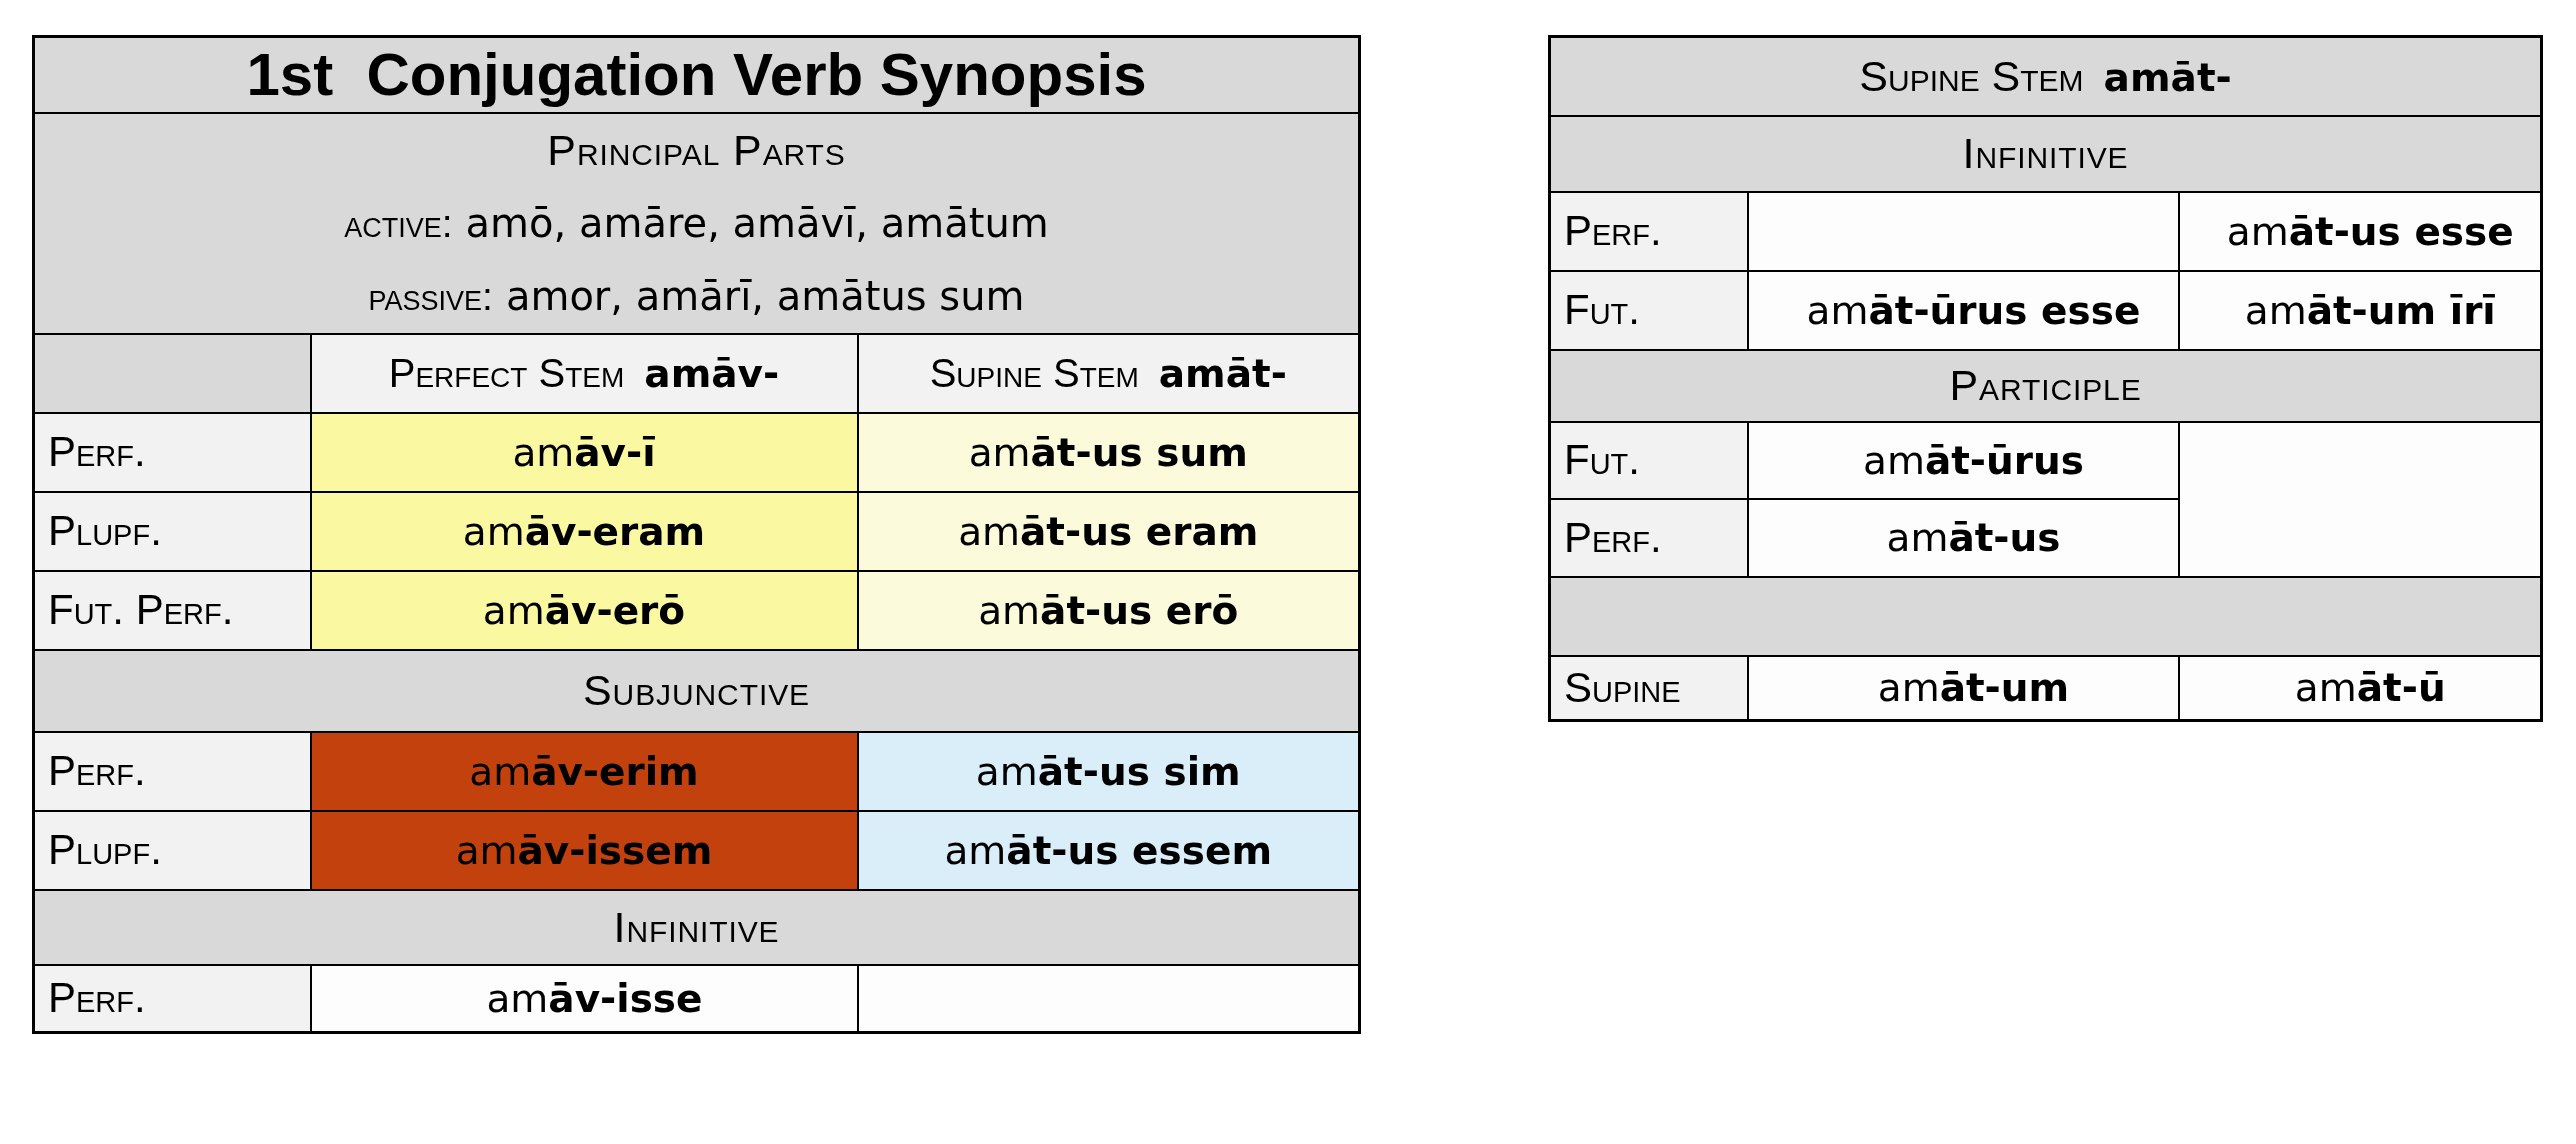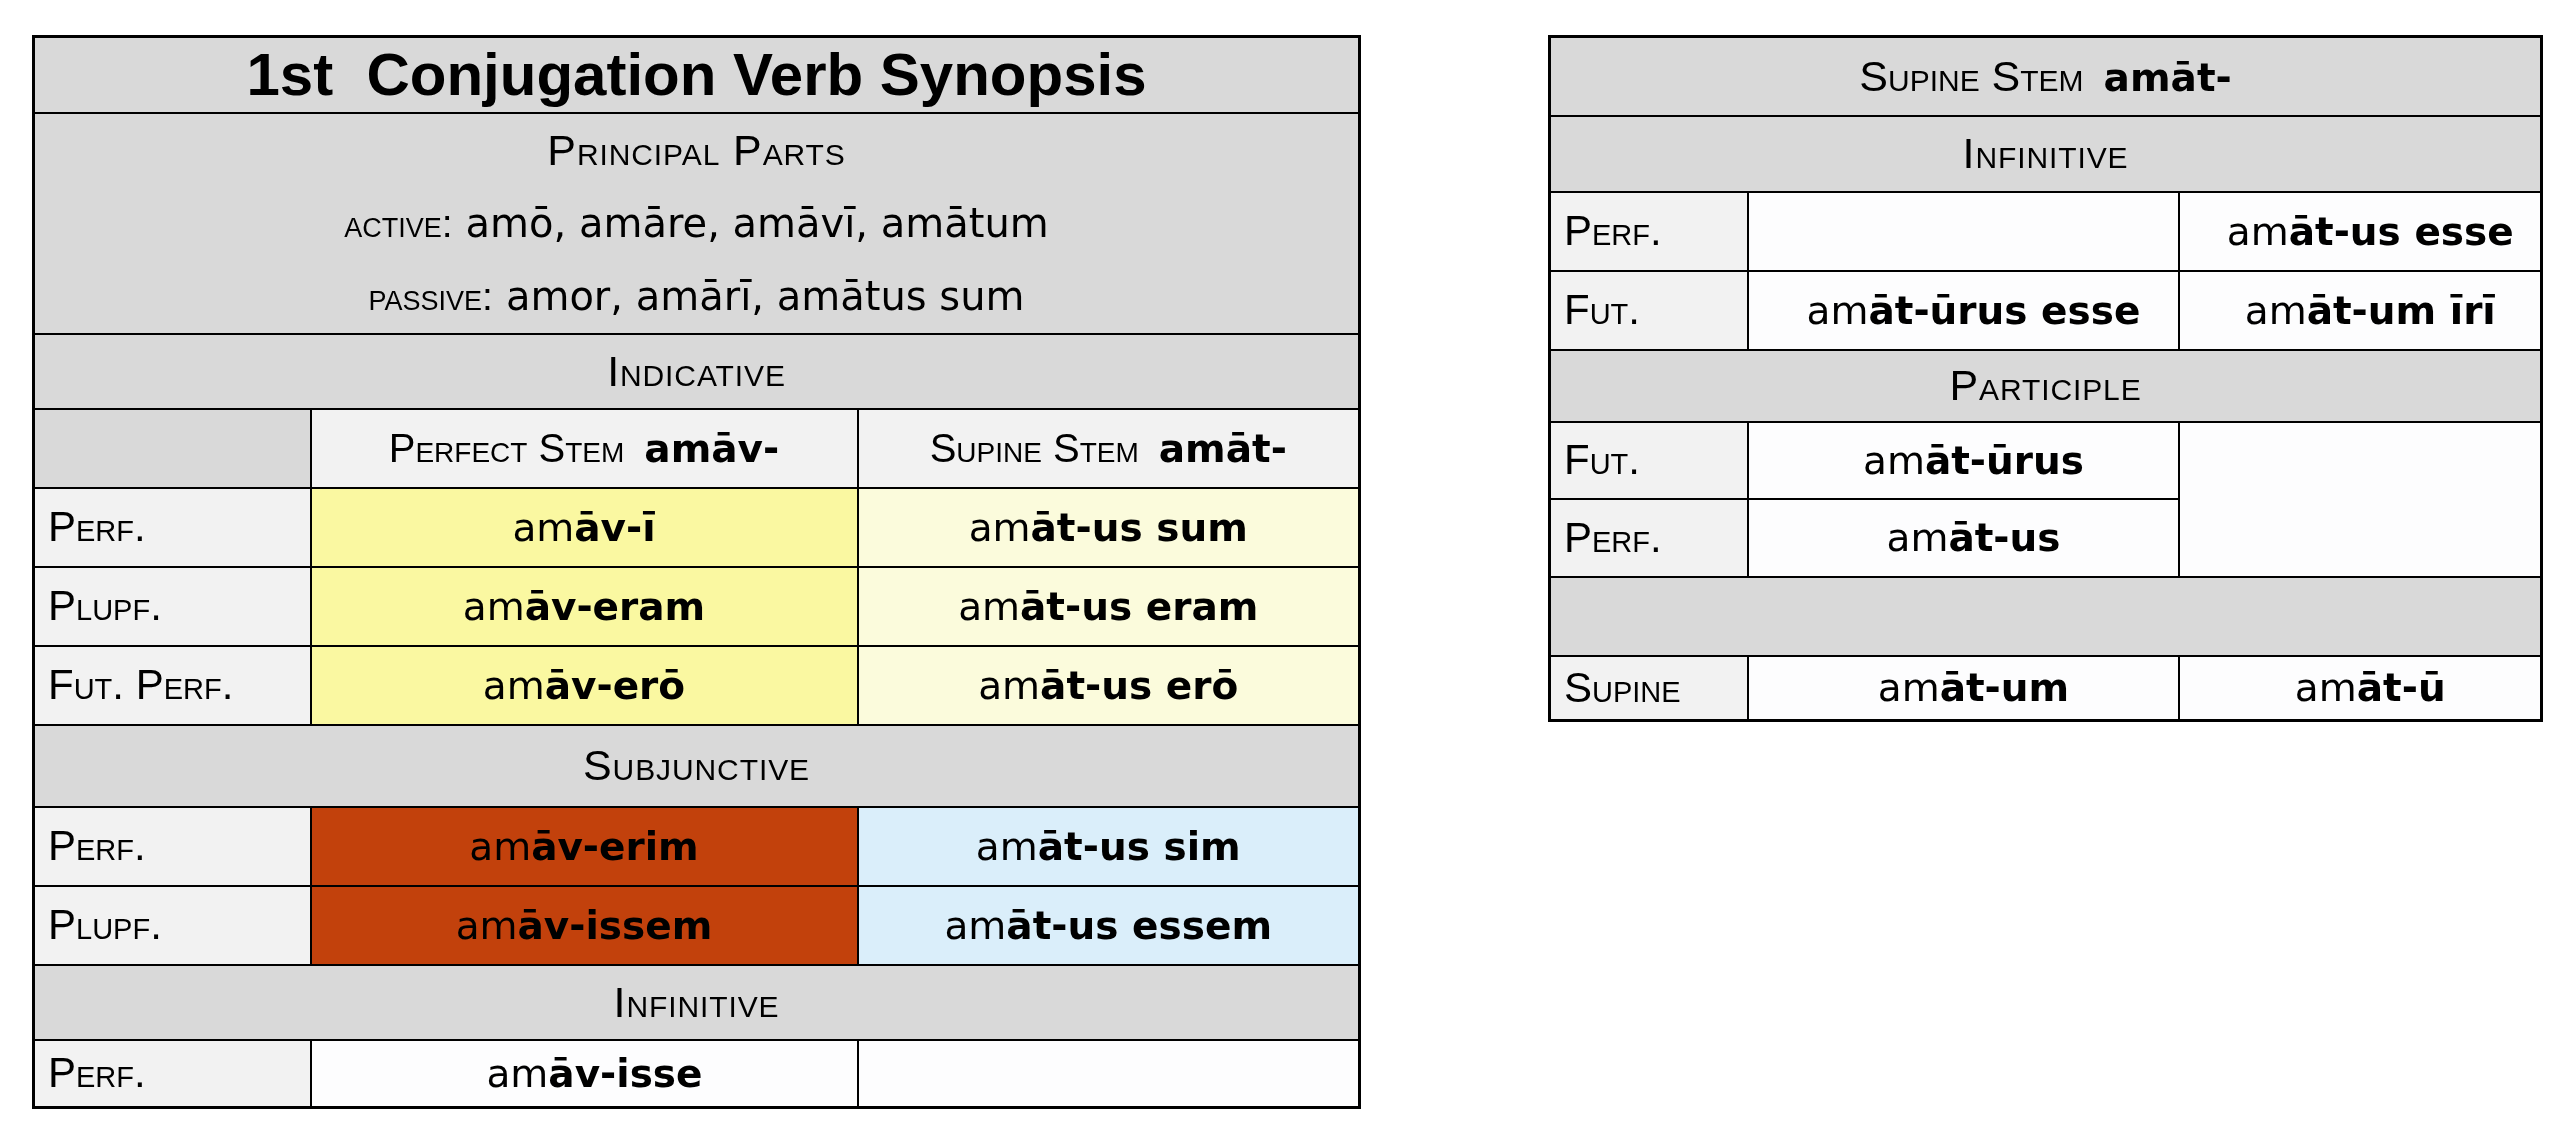--- a/index.html
+++ b/index.html
@@ -54,23 +54,20 @@
       <tr style="height:178px">
         <td colspan="3" class="bg-band pp-cell">
           <div class="pp-head">Principal Parts</div>
           <div class="pp-line">
             <span class="lbl">active:</span><b>amō, amāre, amāvī, amātum</b>
           </div>
           <div class="pp-line">
             <span class="lbl">passive:</span><b>amor, amārī, amātus sum</b>
           </div>
         </td>
-      </tr>
-      <tr style="height:75px">
-        <td colspan="3" class="bg-band sect-cell">Indicative</td>
       </tr>
       <tr style="height:79px">
         <td class="bg-band"></td>
         <td class="bg-stemhdr stemhdr-cell">
           <span class="sc">Perfect Stem</span><b>amāv-</b>
         </td>
         <td class="bg-stemhdr stemhdr-cell">
           <span class="sc">Supine Stem</span><b>amāt-</b>
         </td>
       </tr>

